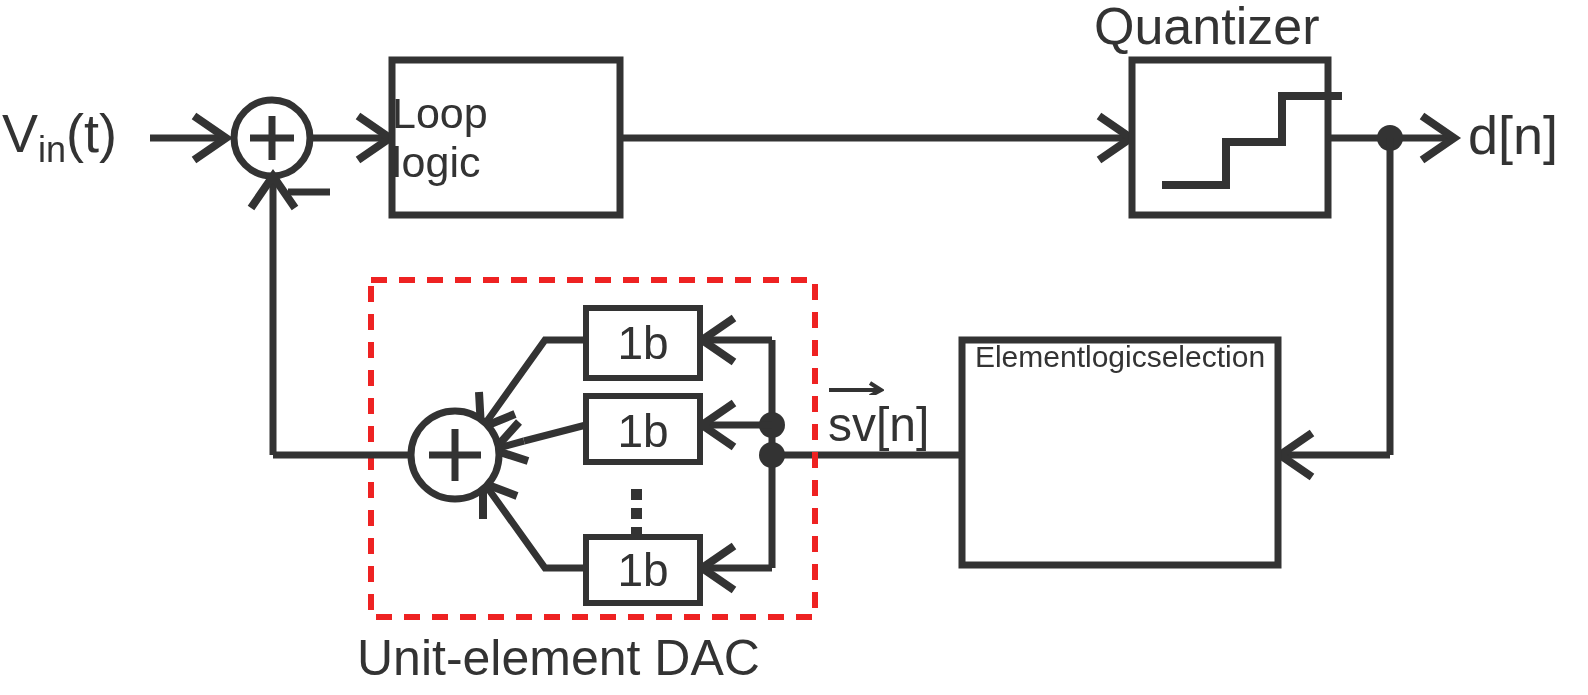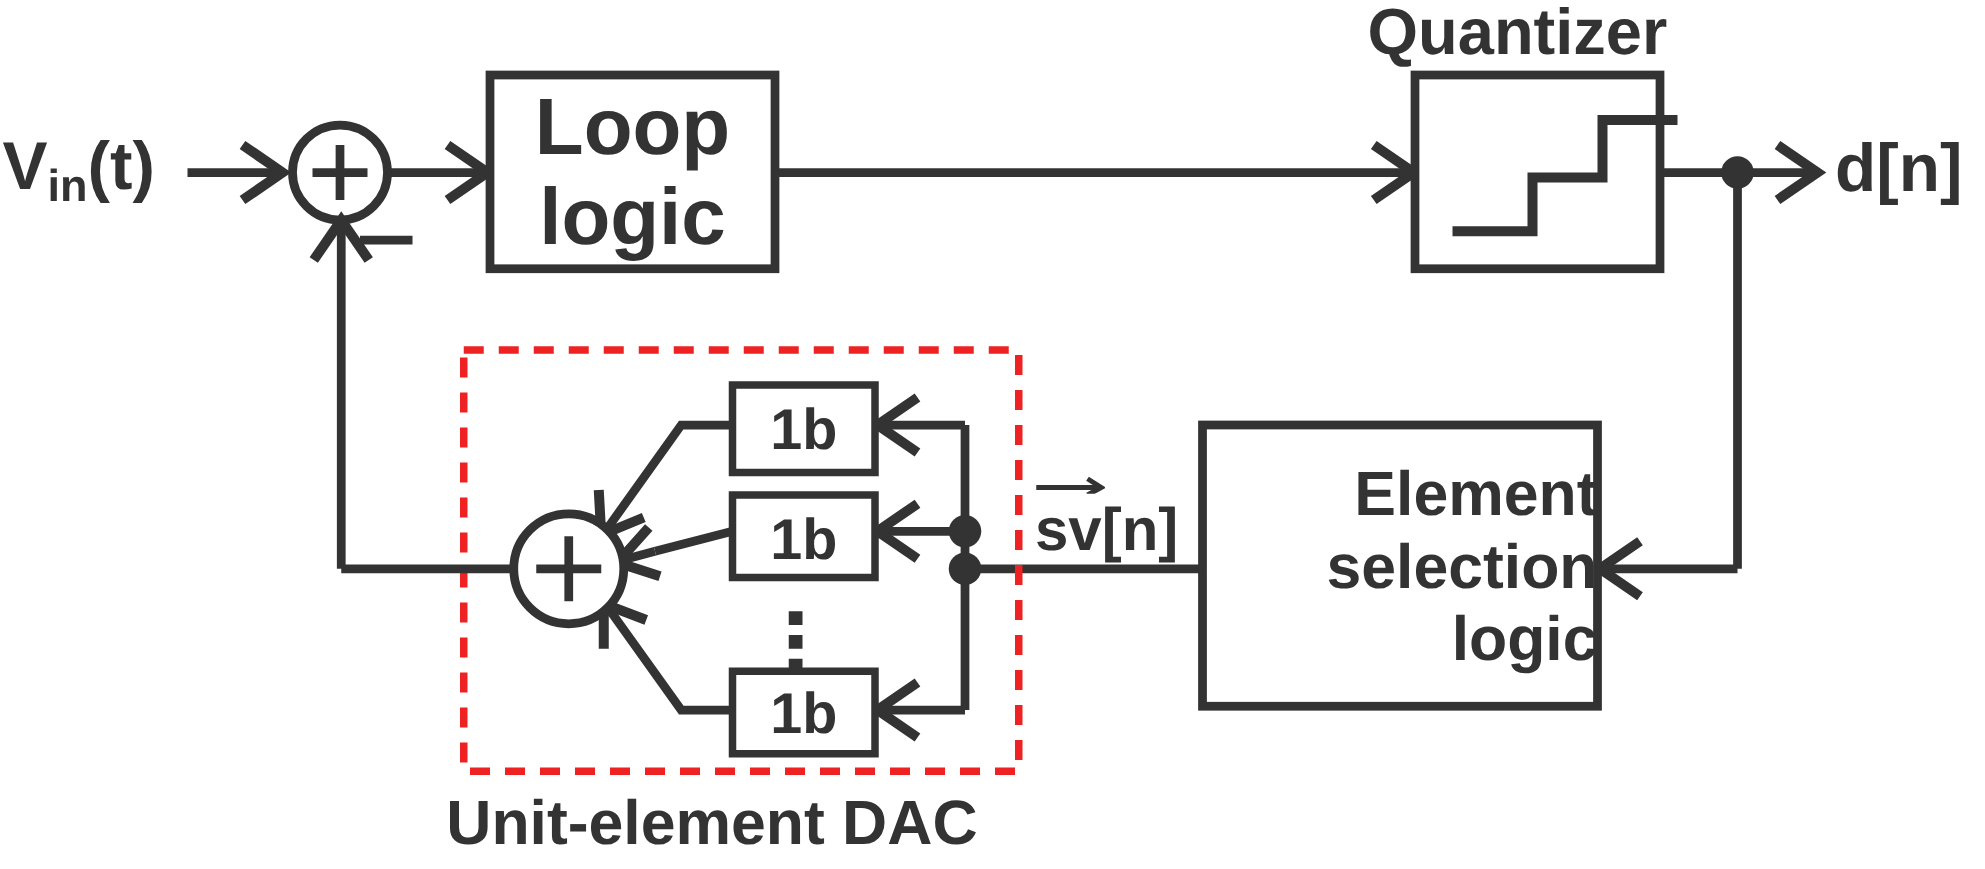--- a/index.html
+++ b/index.html
@@ -83,21 +83,20 @@
   .ellipsis-dot {
     fill: #333333;
   }
   .lbl {
     position: absolute;
     color: #333333;
     font-family: "Liberation Sans", sans-serif;
     white-space: nowrap;
     line-height: 1;
     user-select: none;
-    font-weight: bold;
   }
   .lbl-vin {
     left: 2px;
     top: 106px;
     font-size: 54px;
   }
   .lbl-vin .sub {
     font-size: 36px;
     vertical-align: baseline;
     position: relative;
@@ -113,36 +112,36 @@
     top: 0px;
     font-size: 52px;
   }
   .lbl-loopfilter {
     left: 392px;
     top: 60px;
     width: 228px;
     height: 155px;
     display: flex;
     flex-direction: column;
-    align-items: center;
+    align-items: flex-start;
     justify-content: center;
-    font-size: 64px;
+    font-size: 43px;
     line-height: 1.12;
     text-align: center;
   }
   .lbl-esl {
     left: 962px;
     top: 340px;
     width: 316px;
     height: 225px;
     display: flex;
-    flex-direction: column;
-    align-items: flex-end;
+    flex-direction: row;
+    align-items: flex-start;
     justify-content: center;
-    font-size: 50px;
+    font-size: 30px;
     line-height: 1.16;
     text-align: center;
   }
   .lbl-dac-caption {
     left: 357px;
     top: 633px;
     font-size: 50px;
   }
   .lbl-sv {
     left: 828px;
@@ -263,22 +262,22 @@
 
   <div class="lbl lbl-quantizer">Quantizer</div>
 
   <div class="lbl lbl-loopfilter">
     <span>Loop</span>
     <span>logic</span>
   </div>
 
   <div class="lbl lbl-esl">
     <span>Element</span>
+    <span>logic</span>
     <span>selection</span>
-    <span>logic</span>
   </div>
 
   <div class="lbl lbl-sv">
     <span class="vecbar">
       <svg class="vecarrow" viewBox="0 0 56 14">
         <line x1="1" y1="9" x2="50" y2="9" stroke="#333333" stroke-width="4"></line>
         <polyline points="42,2 53,9 42,15" fill="none" stroke="#333333" stroke-width="4"></polyline>
       </svg>
       <span>sv</span>
     </span><span>[n]</span>

